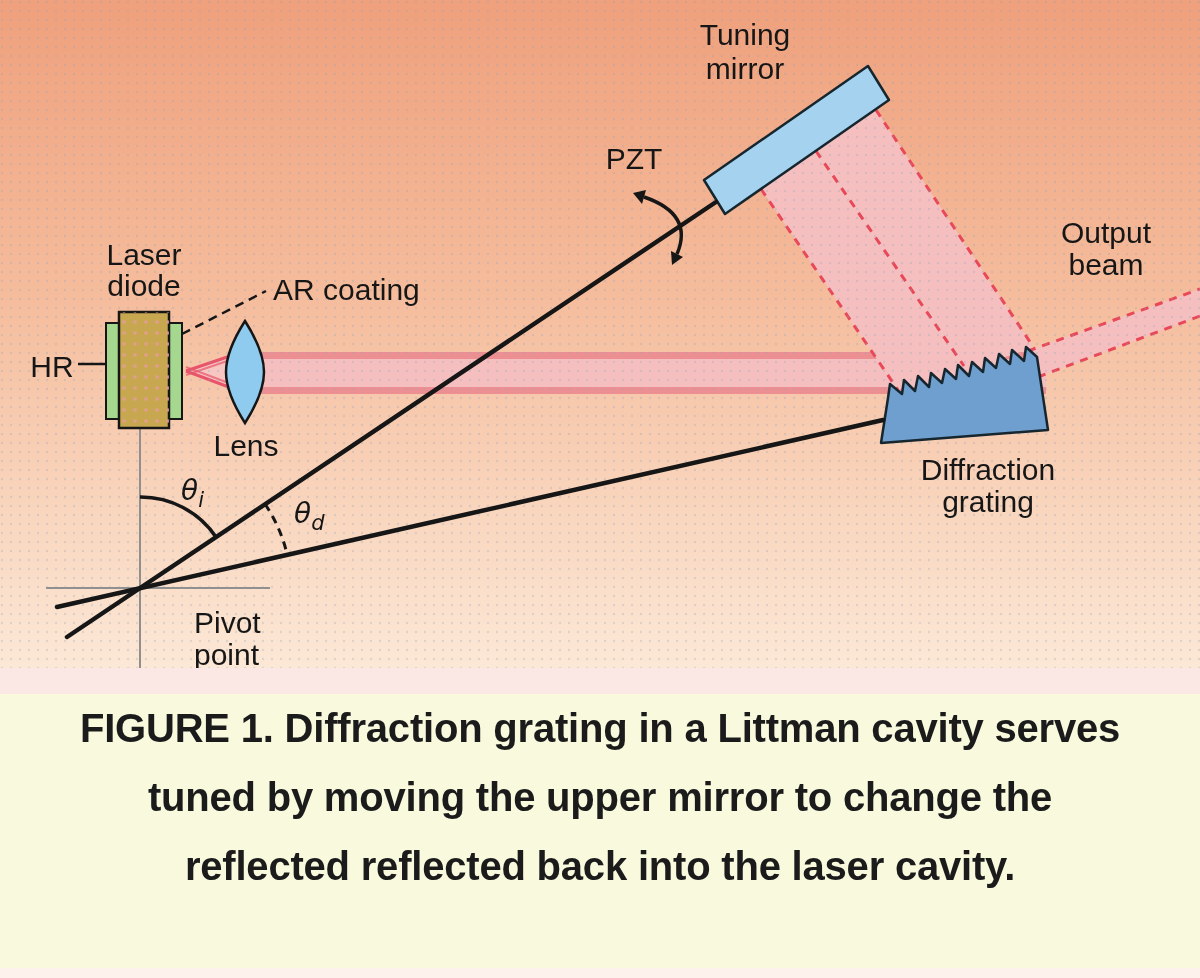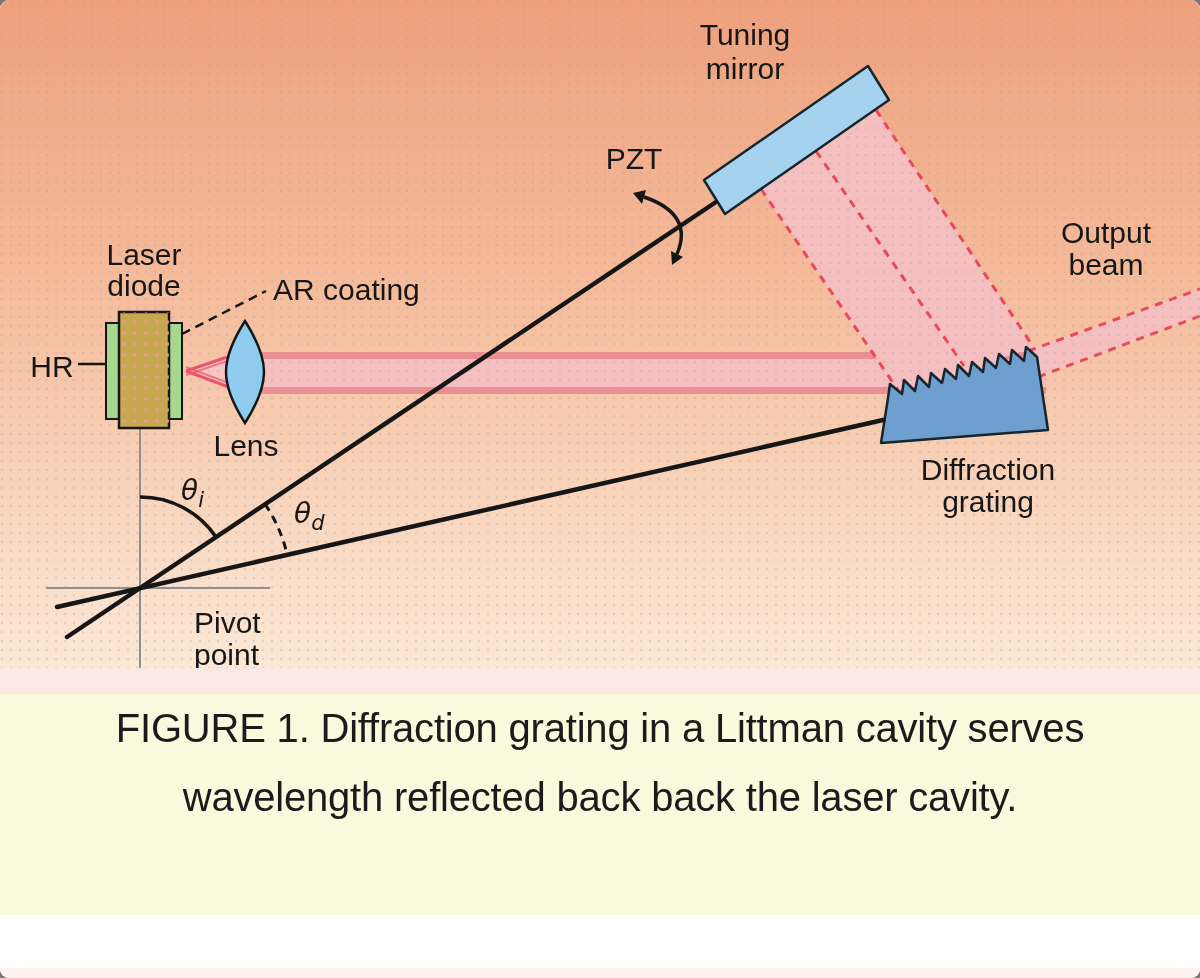--- a/index.html
+++ b/index.html
@@ -1,24 +1,24 @@
 <!DOCTYPE html>
 <html><head>
 <meta charset="utf-8">
 <style>
   html,body{margin:0;padding:0;background:#777;}
   .stage{
     position:relative;width:1200px;height:978px;margin:0 auto;
-    font-family:"Liberation Sans", sans-serif;overflow:hidden;background:#fff;border-radius:9px;
+    font-family:"Liberation Sans", sans-serif;overflow:hidden;background:#fff;
   }
   .diagram{position:absolute;left:0;top:0;width:1200px;height:668px;}
   .strip-top{position:absolute;left:0;top:668px;width:1200px;height:26px;background:#fbe8e4;}
   .caption{
-    position:absolute;left:0;top:694px;width:1200px;height:221px;background:#f8f9dd;
-    color:#1b1b1b;text-align:center;
+    position:absolute;left:0;top:694px;width:1200px;height:283px;background:#f8f9dd;
+    color:#1b1b1b;text-align:center;font-weight:bold;
   }
   .caption p{
     margin:0;font-size:40px;line-height:69px;white-space:nowrap;
     letter-spacing:-0.2px;
   }
   .strip-bottom{position:absolute;left:0;top:968px;width:1200px;height:10px;background:#fdf3ec;}
   svg text{fill:#161616;}
   .lbl{font-size:30px;}
   .theta{font-size:28px;font-style:italic;font-family:"DejaVu Sans",sans-serif;}
   .theta-sub{font-size:21px;}
@@ -144,17 +144,18 @@
 
       <text class="lbl" x="988" y="480" text-anchor="middle">Diffraction</text>
       <text class="lbl" x="988" y="512" text-anchor="middle">grating</text>
     </g>
   </svg>
 
   <div class="strip-top"></div>
 
   <div class="caption">
     <p>FIGURE 1. Diffraction grating in a Littman cavity serves</p>
-    <p>wavelength reflected back back the laser cavity.</p>
+    <p>tuned by moving the upper mirror to change the</p>
+    <p>reflected reflected back into the laser cavity.</p>
   </div>
 
   <div class="strip-bottom"></div>
 </div>
 
 </body></html>

